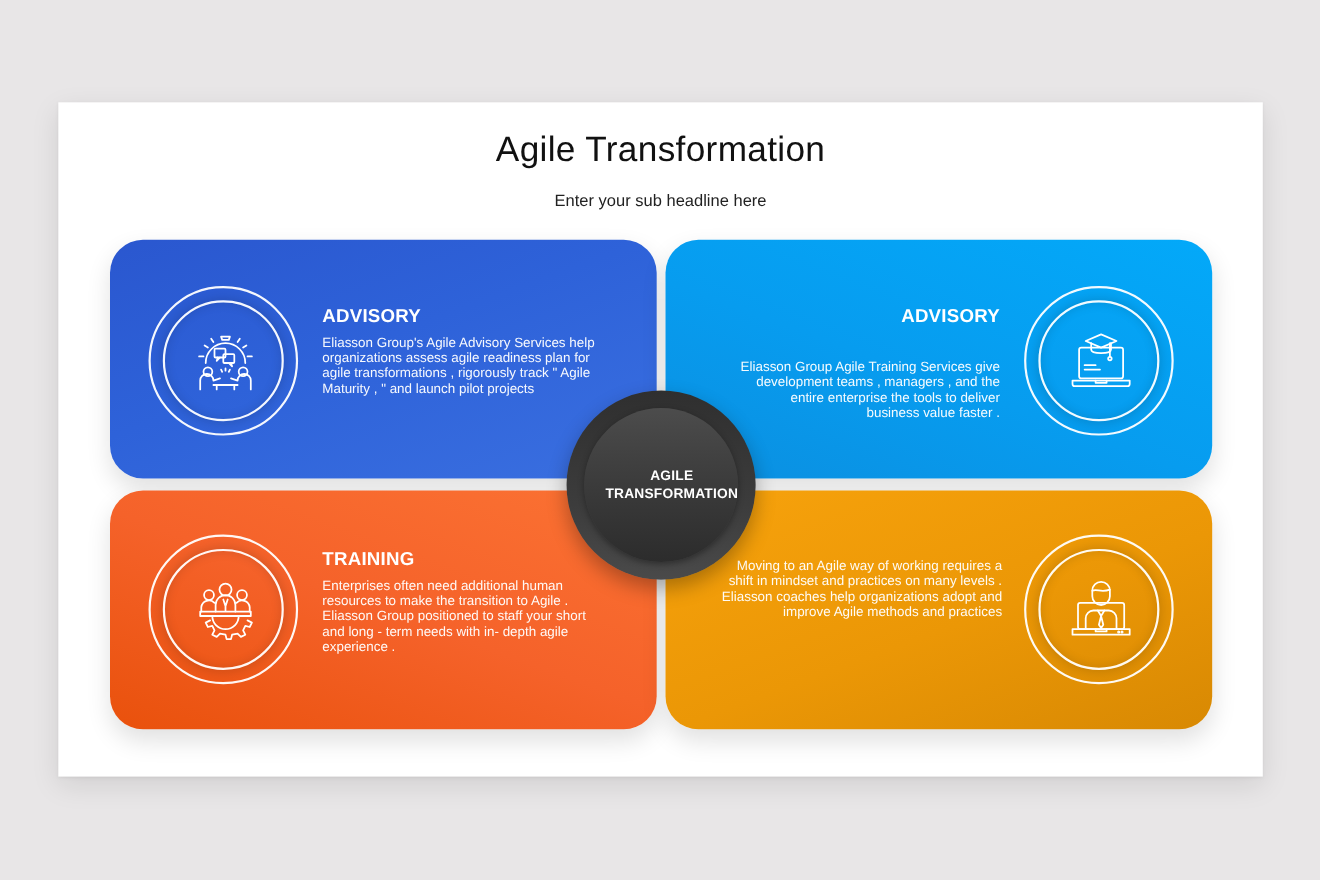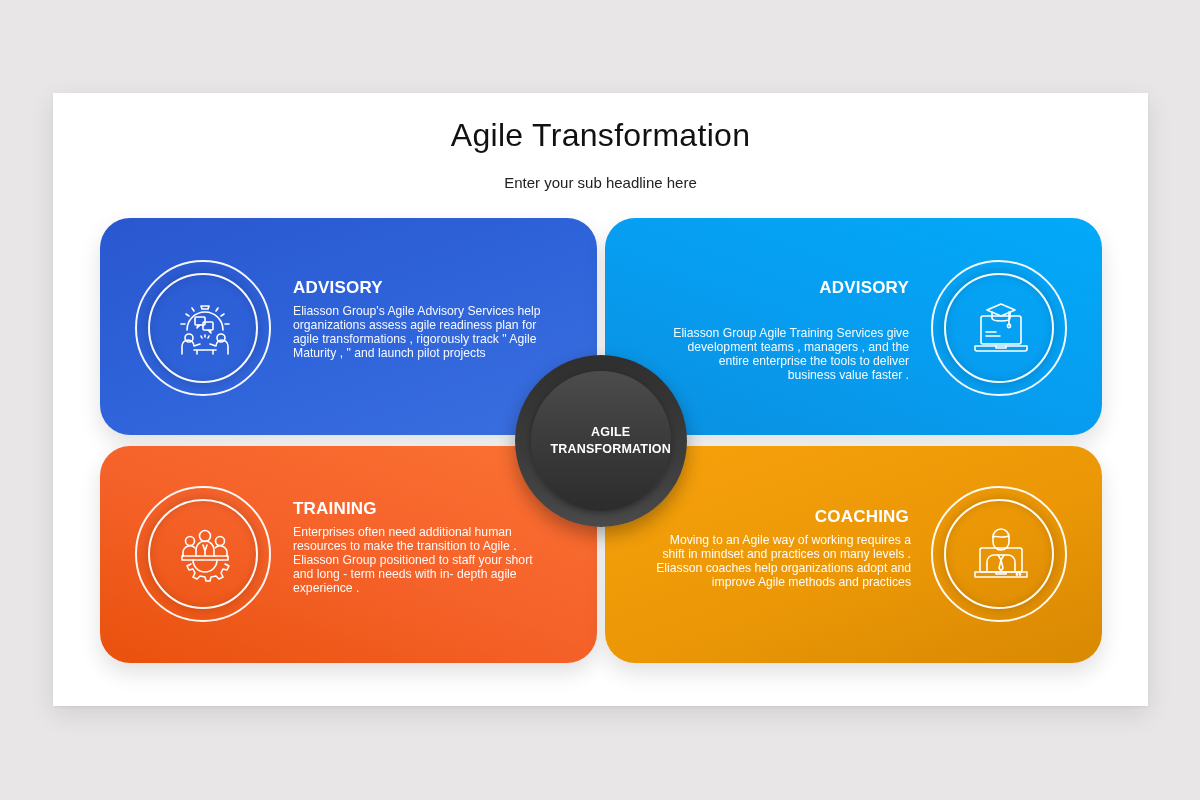--- a/index.html
+++ b/index.html
@@ -206,21 +206,20 @@
         <path d="M25 46 v2 h10 v-2"></path>
         <circle cx="46" cy="48.5" r="0.6"></circle>
         <circle cx="49" cy="48.5" r="0.6"></circle>
         <path d="M22 11 a8 8 0 0 1 16 0 v5 a8 8 0 0 1 -16 0 z"></path>
         <path d="M22 11 c4 -2 8 2 16 -1"></path>
         <path d="M16 46 v-10 a7 7 0 0 1 7 -7 h14 a7 7 0 0 1 7 7 v10"></path>
         <path d="M27 29 l3 5 l3 -5 M30 34 l-2 8 l2 3 l2 -3 z"></path>
       </svg>
     </div>
     <div class="card-text">
-      <div class="card-heading">COACHING</div>
       <div class="card-body">Moving to an Agile way of working requires a shift in mindset and practices on many levels . Eliasson coaches help organizations adopt and improve Agile methods and practices</div>
     </div>
   </div>
 
   <div class="hub">
     <div class="hub-inner">
       <div class="hub-label">
         <div>AGILE</div>
         <div>TRANSFORMATION</div>
       </div>

